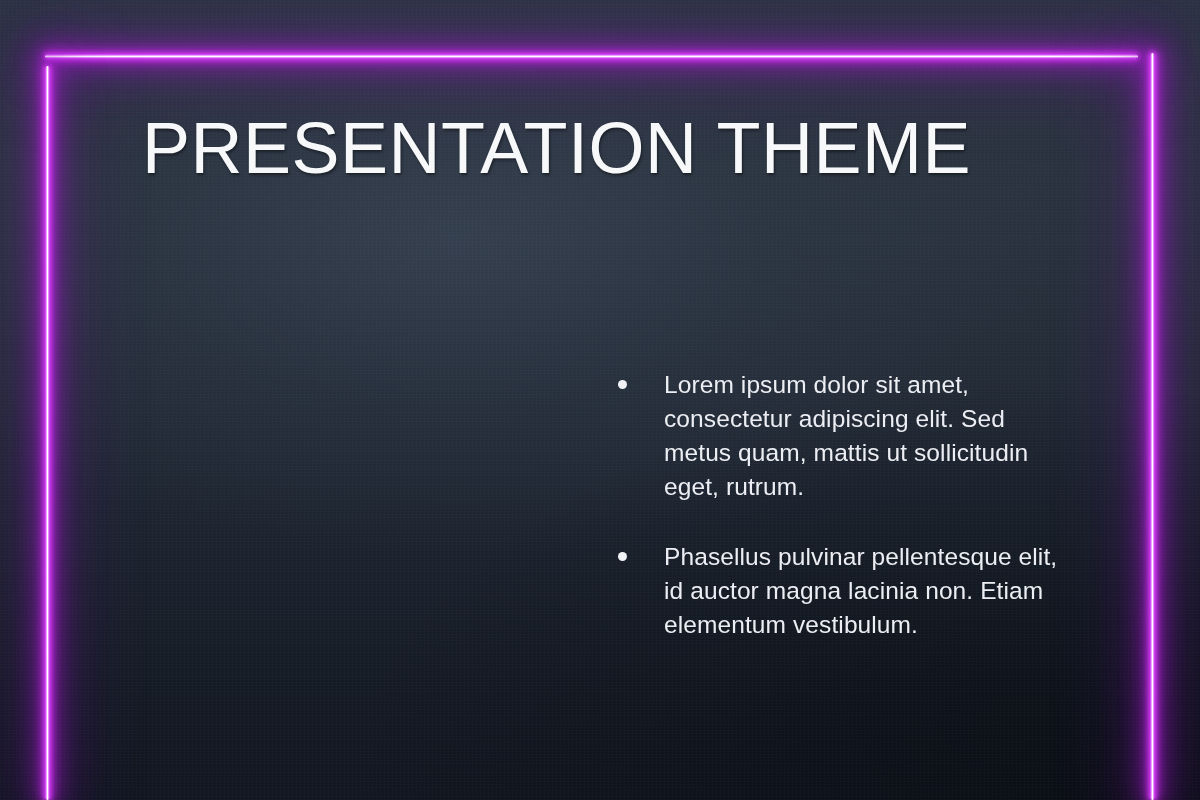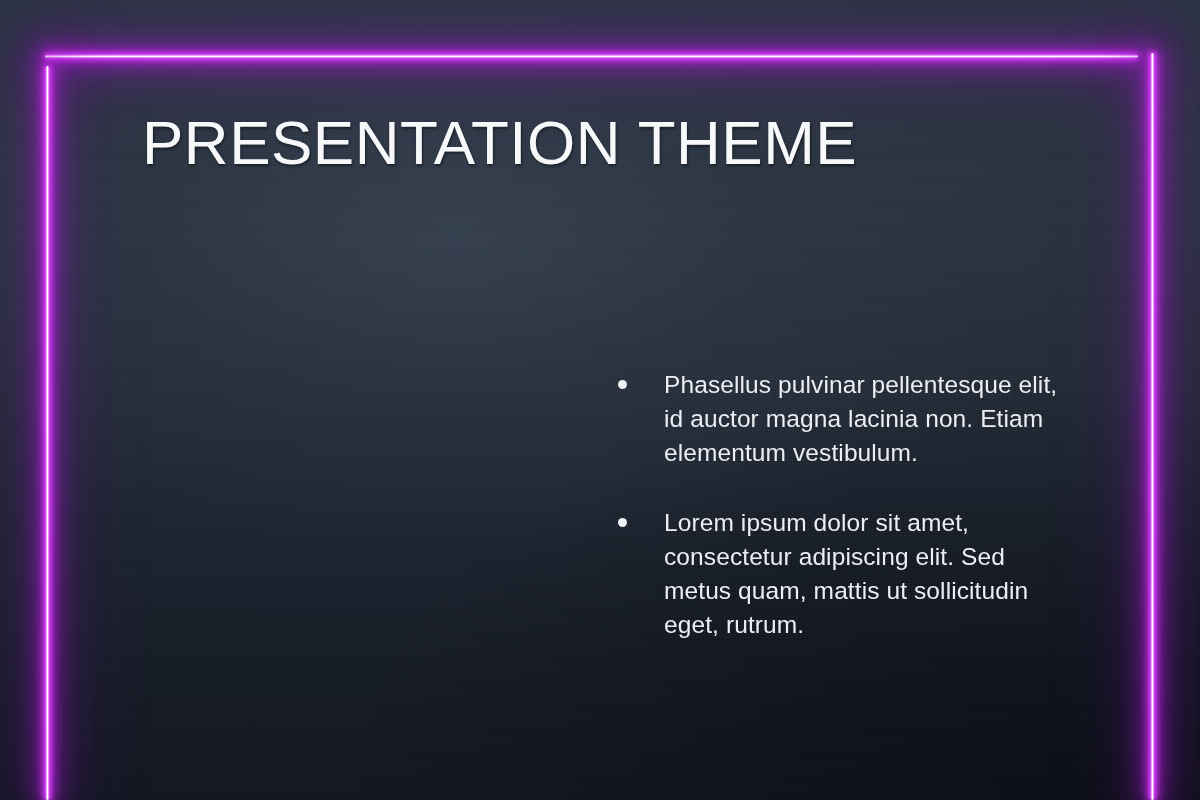--- a/index.html
+++ b/index.html
@@ -108,21 +108,21 @@
   }
 
   
   .title {
     position: absolute;
     left: 142px;
     top: 112px;
     width: 930px;
     margin: 0;
     font-family: "Liberation Sans", sans-serif;
-    font-size: 62px;
+    font-size: 72px;
     font-weight: 400;
     letter-spacing: 0.5px;
     line-height: 1.0;
     color: #f7f8fa;
     text-shadow: 1px 2px 3px rgba(0,0,0,0.45);
     white-space: nowrap;
   }
 
   
   .body-block {
@@ -172,23 +172,23 @@
   <div class="neon neon-h"></div>
   <div class="neon neon-v-left"></div>
   <div class="neon neon-v-right"></div>
 
   <h1 class="title">PRESENTATION THEME</h1>
 
   <div class="body-block">
 
     <div class="bullet-item">
       <span class="bullet-dot"></span>
-      <span class="bullet-text">Phasellus pulvinar pellentesque elit, id auctor magna lacinia non. Etiam elementum vestibulum.</span>
+      <span class="bullet-text">Lorem ipsum dolor sit amet, consectetur adipiscing elit. Sed metus quam, mattis ut sollicitudin eget, rutrum.</span>
     </div>
 
     <div class="bullet-item">
       <span class="bullet-dot"></span>
-      <span class="bullet-text">Lorem ipsum dolor sit amet, consectetur adipiscing elit. Sed metus quam, mattis ut sollicitudin eget, rutrum.</span>
+      <span class="bullet-text">Phasellus pulvinar pellentesque elit, id auctor magna lacinia non. Etiam elementum vestibulum.</span>
     </div>
 
   </div>
 
 </div>
 
 </body></html>

